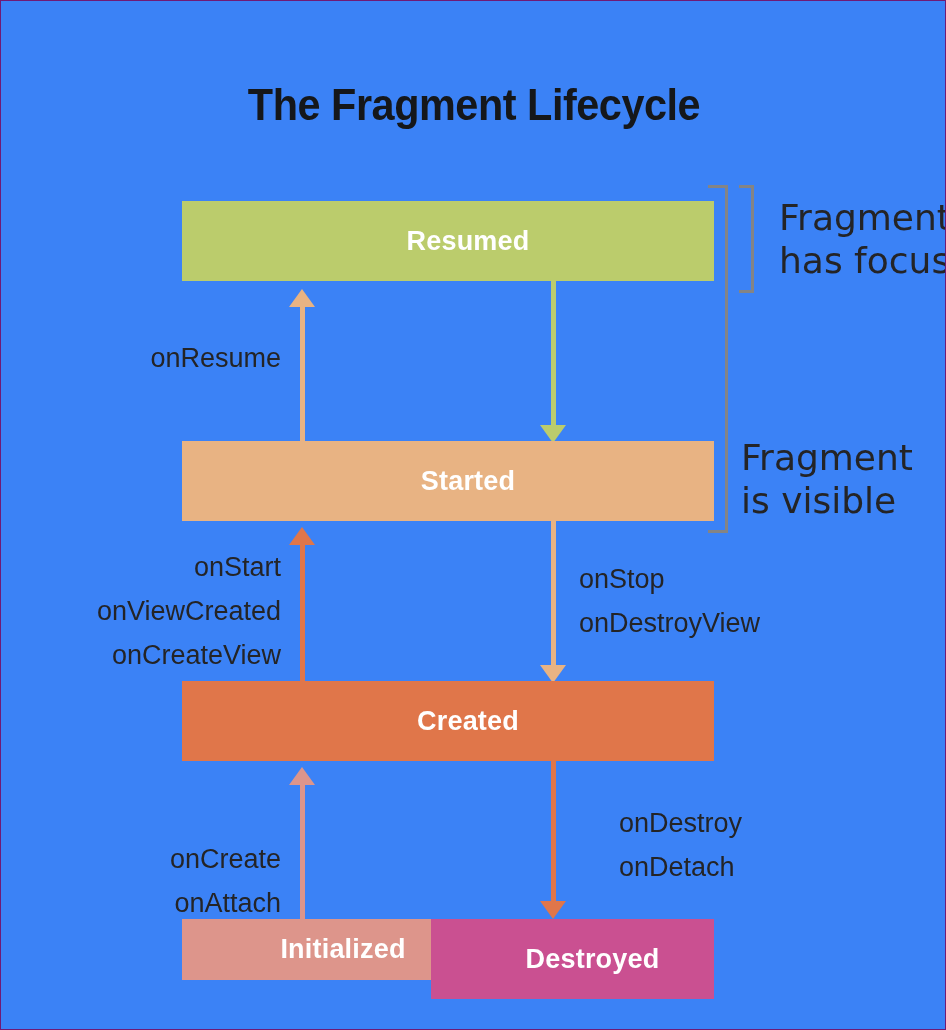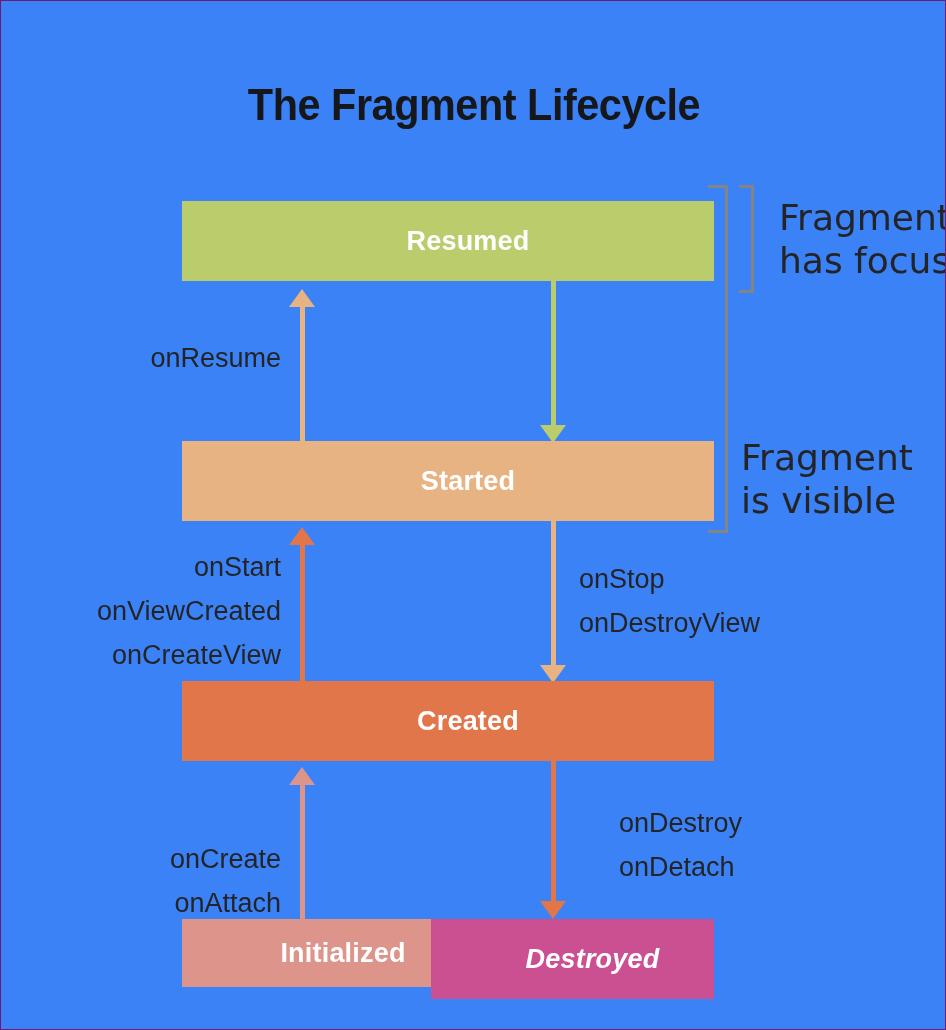--- a/index.html
+++ b/index.html
@@ -48,22 +48,22 @@
     font-family: "Liberation Sans", sans-serif;
     font-weight: bold;
     font-size: 27px;
     letter-spacing: 0.2px;
     z-index: 3;
     padding-left: 40px;
   }
   #box-resumed    { left: 181px; top: 200px; width: 492px; height: 80px; background: #bbcc6c; }
   #box-started    { left: 181px; top: 440px; width: 492px; height: 80px; background: #e8b383; }
   #box-created    { left: 181px; top: 680px; width: 492px; height: 80px; background: #e0764a; }
-  #box-initialized{ left: 181px; top: 918px; width: 242px; height: 68px; background: #dd958b; }
-  #box-destroyed  { left: 430px; top: 918px; width: 243px; height: 80px; background: #ca5091; font-style: italic; }
+  #box-initialized{ left: 181px; top: 918px; width: 242px; height: 61px; background: #dd958b; }
+  #box-destroyed  { left: 430px; top: 918px; width: 243px; height: 80px; background: #ca5091; }
 
   
   .arrow { position: absolute; z-index: 1; }
   .arrow .shaft {
     position: absolute;
     left: 50%;
     width: 5px;
     margin-left: -2.5px;
     top: 0;
     bottom: 0;

